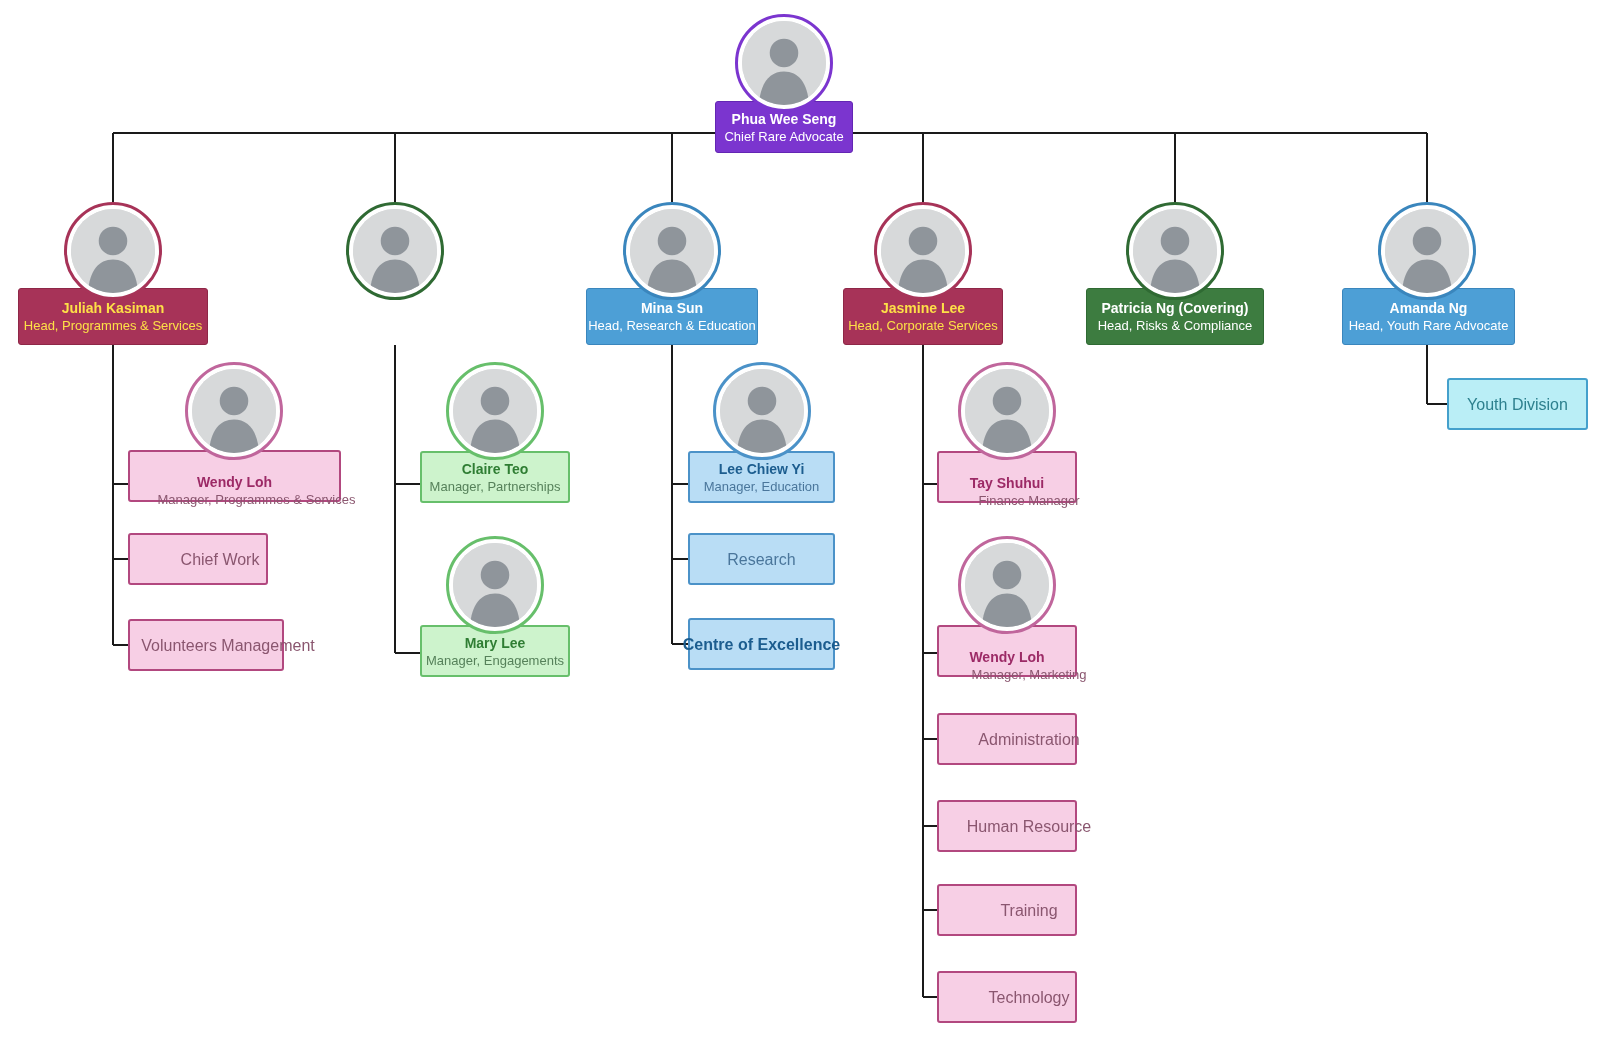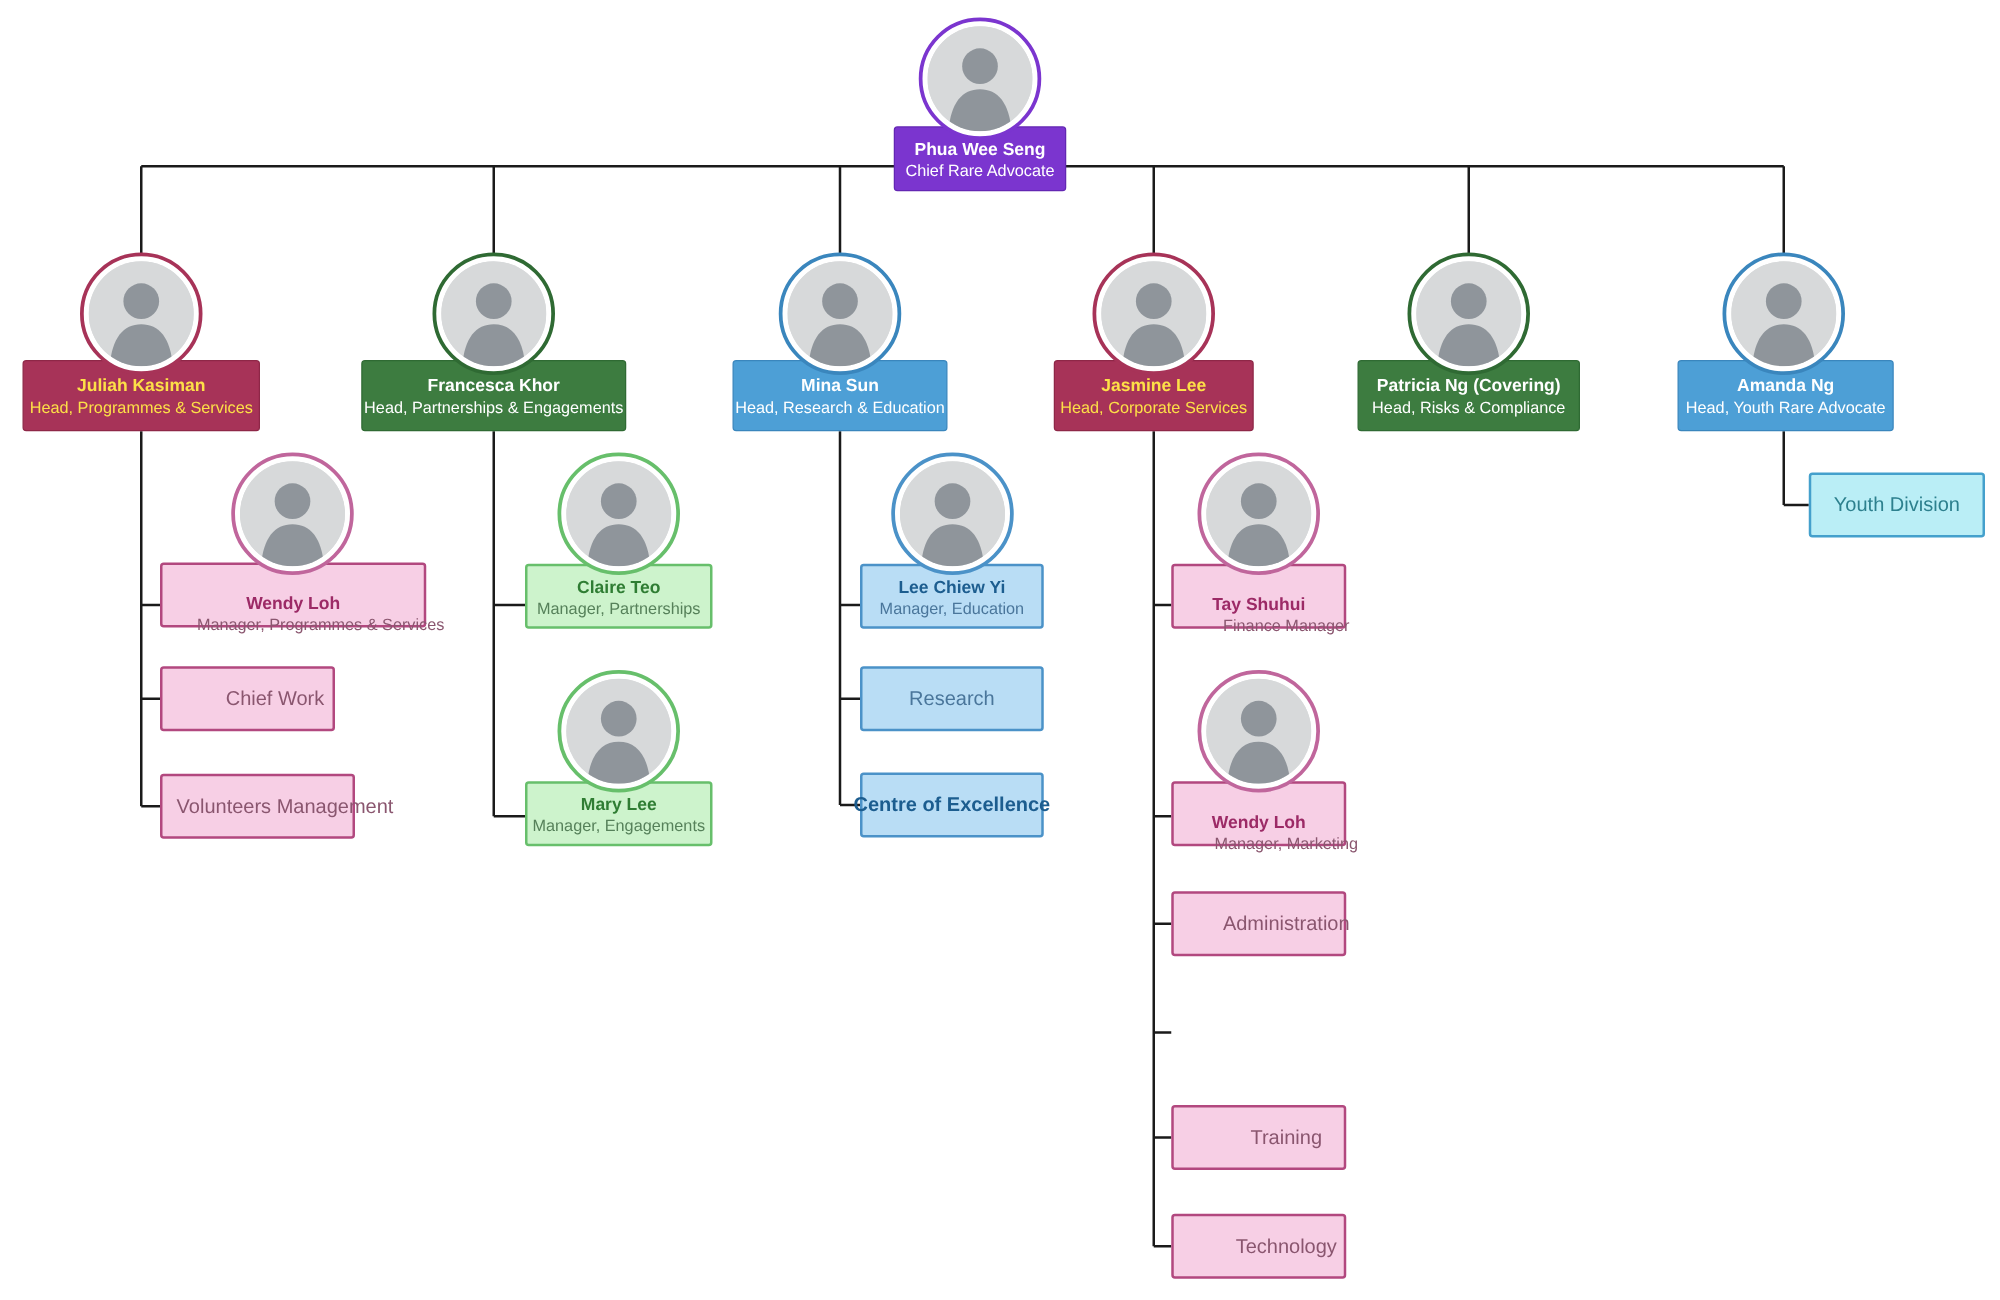--- a/index.html
+++ b/index.html
@@ -79,24 +79,20 @@
     <div class="tt">Head, Programmes &amp; Services</div>
   </div>
   <div class="avatar ring-maroon" style="left:64px;top:202px">
       <div class="photo"><svg viewBox="0 0 100 100" width="100%" height="100%" preserveAspectRatio="none">
           <rect width="100" height="100" style="fill:var(--avatar-bg)"></rect>
           <circle cx="50" cy="38" r="17" style="fill:var(--avatar-fg)"></circle>
           <path d="M50 60 C33 60 22 73 20 100 L80 100 C78 73 67 60 50 60 Z" style="fill:var(--avatar-fg)"></path>
         </svg></div>
     </div>
 
-  <div class="node green" style="left:289px;top:288px;width:212px;height:57px">
-    <div class="nm">Francesca Khor</div>
-    <div class="tt">Head, Partnerships &amp; Engagements</div>
-  </div>
   <div class="avatar ring-green" style="left:346px;top:202px">
       <div class="photo"><svg viewBox="0 0 100 100" width="100%" height="100%" preserveAspectRatio="none">
           <rect width="100" height="100" style="fill:var(--avatar-bg)"></rect>
           <circle cx="50" cy="38" r="17" style="fill:var(--avatar-fg)"></circle>
           <path d="M50 60 C33 60 22 73 20 100 L80 100 C78 73 67 60 50 60 Z" style="fill:var(--avatar-fg)"></path>
         </svg></div>
     </div>
 
   <div class="node blue" style="left:586px;top:288px;width:172px;height:57px">
     <div class="nm">Mina Sun</div>
@@ -231,20 +227,23 @@
           <rect width="100" height="100" style="fill:var(--avatar-bg)"></rect>
           <circle cx="50" cy="38" r="17" style="fill:var(--avatar-fg)"></circle>
           <path d="M50 60 C33 60 22 73 20 100 L80 100 C78 73 67 60 50 60 Z" style="fill:var(--avatar-fg)"></path>
         </svg></div>
     </div>
 
   <div class="node pinkL" style="left:937px;top:713px;width:140px;height:52px">
     <div class="lb">Administration</div>
   </div>
 
+  <div class="node pinkL" style="left:937px;top:800px;width:140px;height:52px">
+    <div class="lb">Human Resource</div>
+  </div>
 
   <div class="node pinkL" style="left:937px;top:884px;width:140px;height:52px">
     <div class="lb">Training</div>
   </div>
 
   <div class="node pinkL" style="left:937px;top:971px;width:140px;height:52px">
     <div class="lb">Technology</div>
   </div>
 
   <div class="node cyanL" style="left:1447px;top:378px;width:141px;height:52px">

